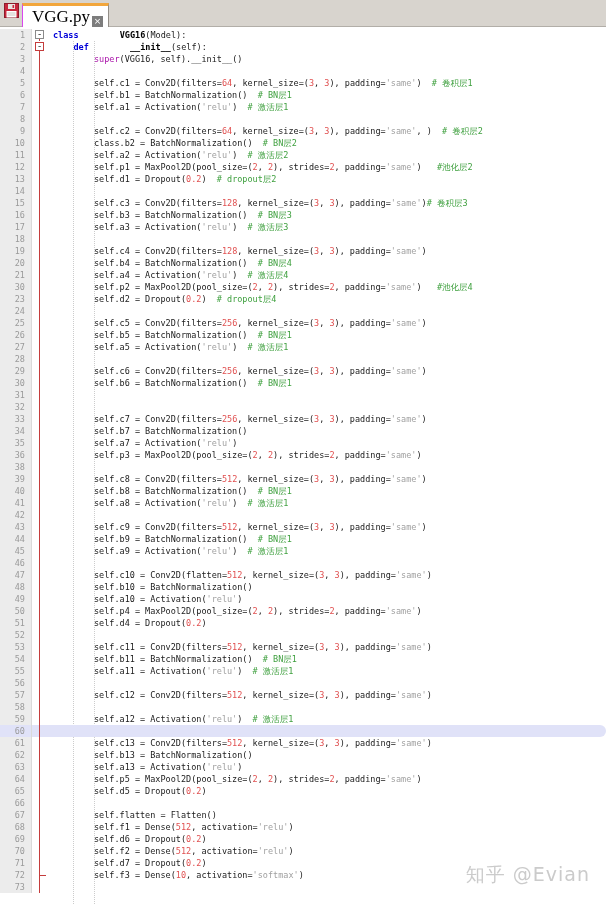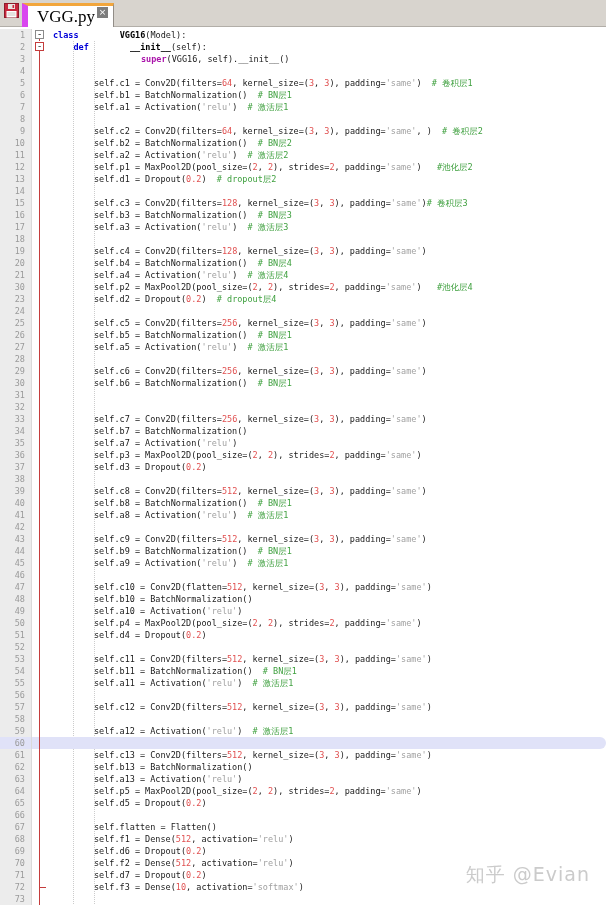--- a/index.html
+++ b/index.html
@@ -7,22 +7,22 @@
     width:606px;height:906px;overflow:hidden;background:#fff;
     font-family:"DejaVu Sans Mono",monospace;position:relative;
   }
   
   .tabbar{
     height:27px;background:#d8d4ce;border-bottom:1px solid #b2aea8;
     display:flex;align-items:flex-end;position:relative;box-sizing:border-box;
   }
   .save-btn{margin:0 3px 4px 4px;display:block;flex:none;}
   .tab{
-    display:flex;align-items:center;background:#fff;
-    border-left:6px solid #d946ef;border-right:1px solid #928d87;
+    display:flex;align-items:flex-end;background:#fff;
+    border-left:1px solid #d946ef;border-right:1px solid #928d87;
     border-top:3px solid var(--accent);height:24px;margin-bottom:-1px;
     padding:0 5px 0 9px;box-sizing:border-box;
   }
   .tab-title{font-family:"Liberation Serif",serif;font-size:17px;color:#000;white-space:pre;}
   .tab-close{
     width:11px;height:11px;background:#7d7d7d;color:#fff;font-size:9px;line-height:10px;
     text-align:center;margin:-9px 0 0 2px;font-family:"DejaVu Sans",sans-serif;flex:none;
   }
   
   .editor{position:relative;padding-top:2px;height:877px;box-sizing:border-box;}
@@ -47,21 +47,21 @@
   }
   .bx{
     position:absolute;left:3px;top:1px;width:9px;height:9px;background:#fff;
     border:1px solid #8a8a8a;box-sizing:border-box;font-size:9px;line-height:6px;
     text-align:center;color:#222;font-family:"DejaVu Sans",sans-serif;
   }
   .fold.box2 .bx{border-color:var(--foldred);}
   .code{white-space:pre;font-size:8.5px;color:#1a1a1a;padding-left:6px;}
   .tok-k{color:var(--kw);font-weight:bold;}
   .tok-b{color:#000;font-weight:bold;margin-left:36px;}
-  .tok-m{color:var(--bi);font-weight:bold;margin-left:47px;}
+  .tok-m{color:var(--bi);font-weight:normal;}
   .tok-n{color:var(--num);}
   .tok-s{color:var(--str);}
   .tok-c{color:var(--cmt);}
   .tok-p{color:#1a1a1a;}
   
   .watermark{
     position:absolute;right:16px;top:862px;font-size:19px;color:#cbcbcb;
     font-family:"DejaVu Sans",sans-serif;letter-spacing:1px;z-index:2;margin-left:37px;
   }
 </style>
@@ -134,21 +134,21 @@
         <div class="code"></div>
       </div>
       <div class="row">
         <div class="num">9</div>
         <div class="fold line"></div>
         <div class="code"><span class="tok-p">        self.c2 = Conv2D(filters=</span><span class="tok-n">64</span><span class="tok-p">, kernel_size=(</span><span class="tok-n">3</span><span class="tok-p">, </span><span class="tok-n">3</span><span class="tok-p">), padding=</span><span class="tok-s">'same'</span><span class="tok-p">, )  </span><span class="tok-c"># 卷积层2</span></div>
       </div>
       <div class="row">
         <div class="num">10</div>
         <div class="fold line"></div>
-        <div class="code"><span class="tok-p">        self.b2 = BatchNormalization()  </span><span class="tok-c"># BN层2</span></div>
+        <div class="code"><span class="tok-p">        class.b2 = BatchNormalization()  </span><span class="tok-c"># BN层2</span></div>
       </div>
       <div class="row">
         <div class="num">11</div>
         <div class="fold line"></div>
         <div class="code"><span class="tok-p">        self.a2 = Activation(</span><span class="tok-s">'relu'</span><span class="tok-p">)  </span><span class="tok-c"># 激活层2</span></div>
       </div>
       <div class="row">
         <div class="num">12</div>
         <div class="fold line"></div>
         <div class="code"><span class="tok-p">        self.p1 = MaxPool2D(pool_size=(</span><span class="tok-n">2</span><span class="tok-p">, </span><span class="tok-n">2</span><span class="tok-p">), strides=</span><span class="tok-n">2</span><span class="tok-p">, padding=</span><span class="tok-s">'same'</span><span class="tok-p">)   </span><span class="tok-c">#池化层2</span></div>
@@ -264,25 +264,20 @@
       </div>
       <div class="row">
         <div class="num">35</div>
         <div class="fold line"></div>
         <div class="code"><span class="tok-p">        self.a7 = Activation(</span><span class="tok-s">'relu'</span><span class="tok-p">)</span></div>
       </div>
       <div class="row">
         <div class="num">36</div>
         <div class="fold line"></div>
         <div class="code"><span class="tok-p">        self.p3 = MaxPool2D(pool_size=(</span><span class="tok-n">2</span><span class="tok-p">, </span><span class="tok-n">2</span><span class="tok-p">), strides=</span><span class="tok-n">2</span><span class="tok-p">, padding=</span><span class="tok-s">'same'</span><span class="tok-p">)</span></div>
-      </div>
-      <div class="row">
-        <div class="num">37</div>
-        <div class="fold line"></div>
-        <div class="code"><span class="tok-p">        self.d3 = Dropout(</span><span class="tok-n">0.2</span><span class="tok-p">)</span></div>
       </div>
       <div class="row">
         <div class="num">38</div>
         <div class="fold line"></div>
         <div class="code"></div>
       </div>
       <div class="row">
         <div class="num">39</div>
         <div class="fold line"></div>
         <div class="code"><span class="tok-p">        self.c8 = Conv2D(filters=</span><span class="tok-n">512</span><span class="tok-p">, kernel_size=(</span><span class="tok-n">3</span><span class="tok-p">, </span><span class="tok-n">3</span><span class="tok-p">), padding=</span><span class="tok-s">'same'</span><span class="tok-p">)</span></div>

